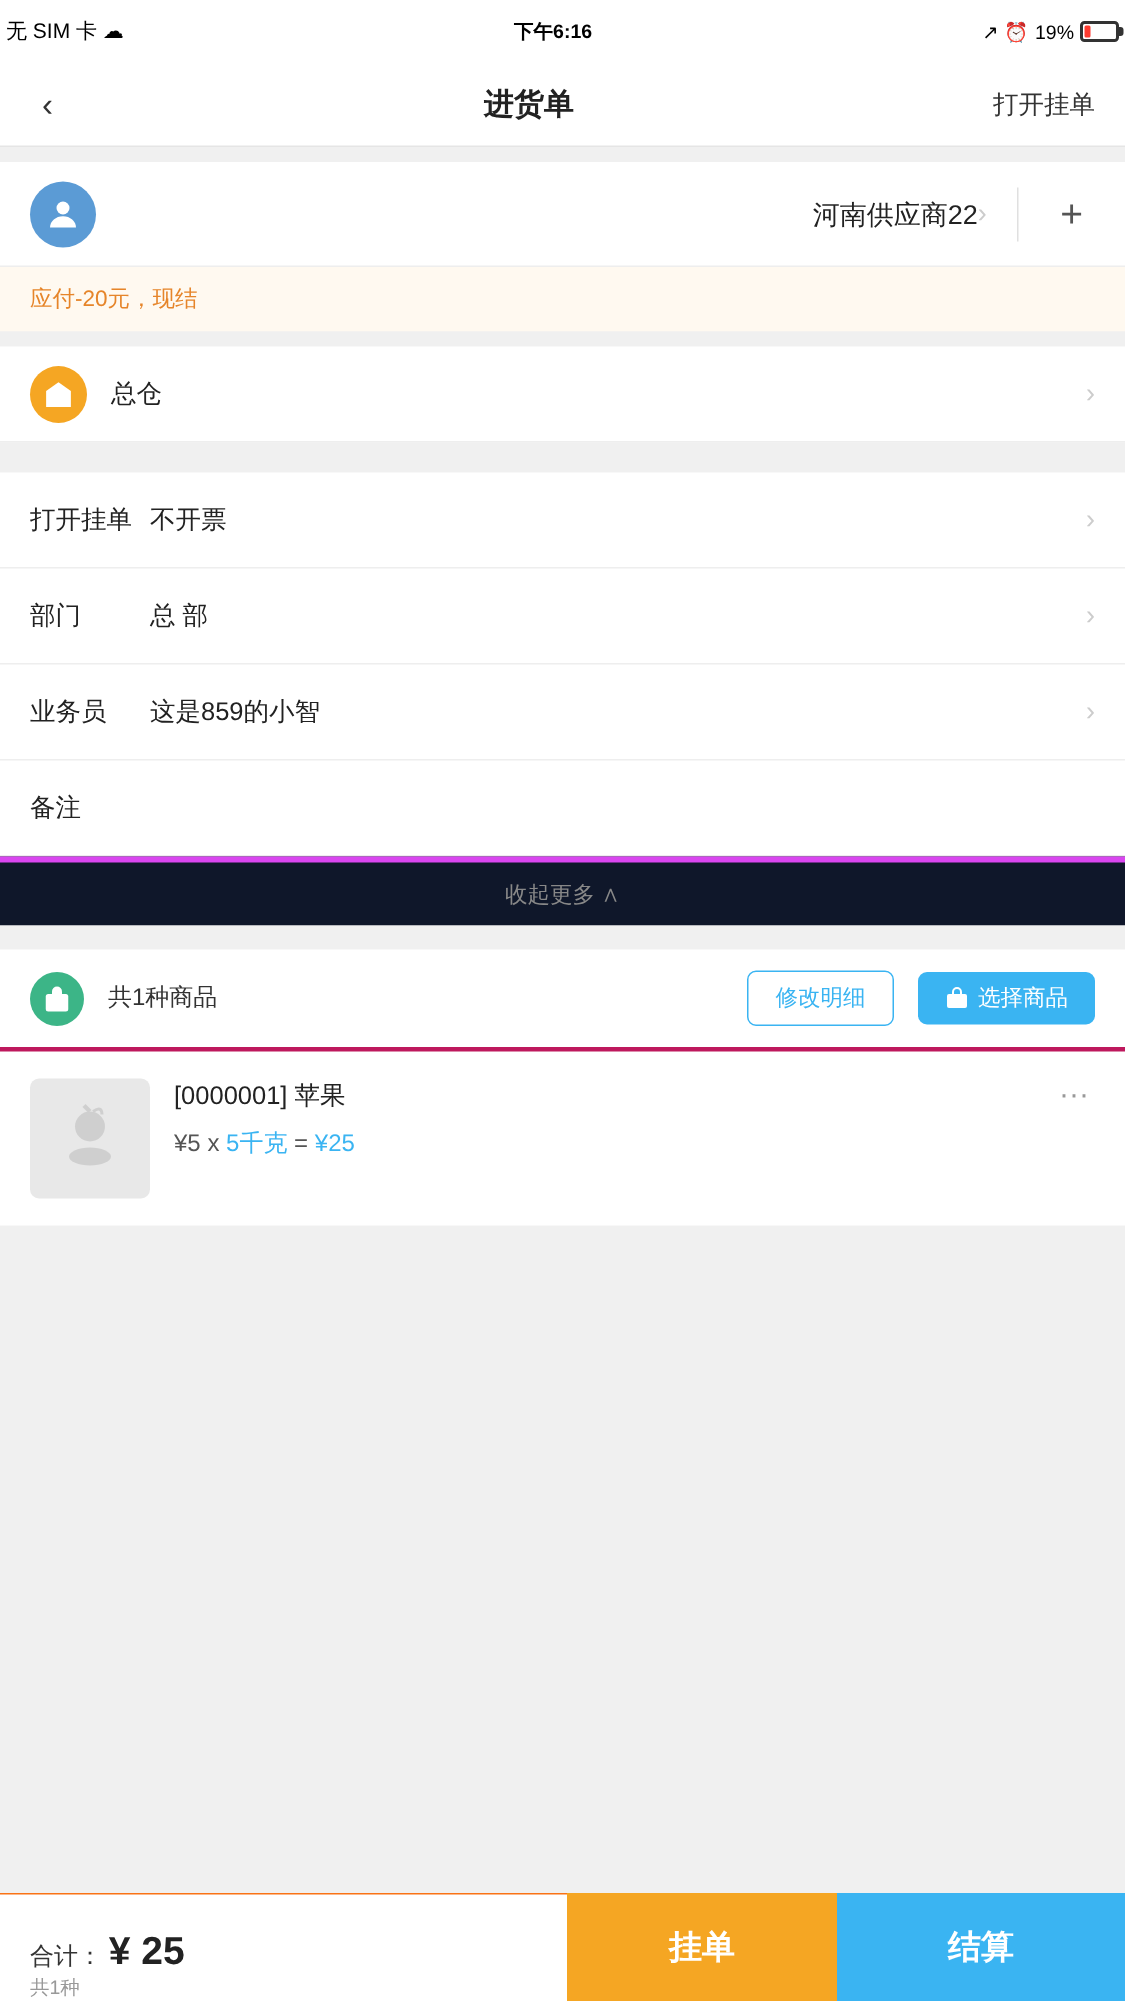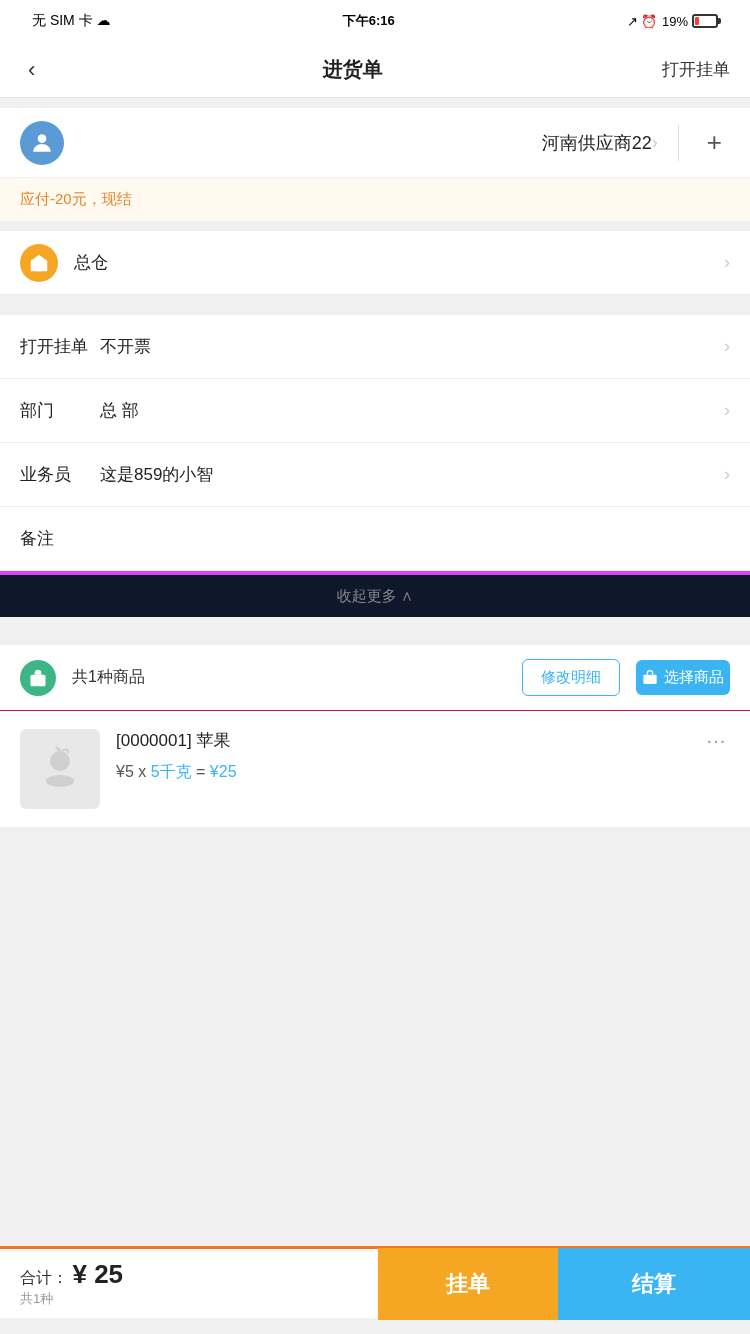--- a/index.html
+++ b/index.html
@@ -12,21 +12,21 @@
       overflow-x: hidden;
     }
 
     
     .status-bar {
       background: #fff;
       height: 42px;
       display: flex;
       align-items: center;
       justify-content: space-between;
-      padding: 0 32px;
+      padding: 0 4px;
       font-size: 14px;
       font-weight: 500;
     }
     .status-left { display: flex; align-items: center; gap: 6px; }
     .status-center { font-size: 13px; font-weight: 600; }
     .status-right { display: flex; align-items: center; gap: 4px; font-size: 13px; }
     .battery-icon {
       display: inline-flex; align-items: center;
       border: 2px solid #333; border-radius: 3px;
       width: 26px; height: 14px; position: relative; padding: 1px;
@@ -194,21 +194,21 @@
       cursor: pointer;
       border-top: 4px solid #d946ef;
     }
 
     
     .product-header {
       background: #fff;
       display: flex;
       align-items: center;
       padding: 14px 20px;
-      margin-top: 18px;
+      margin-top: 6px;
       gap: 16px;
     }
     .product-count-icon {
       width: 36px; height: 36px;
       border-radius: 50%;
       background: #3cb587;
       display: flex; align-items: center; justify-content: center;
       flex-shrink: 0;
     }
     .product-count-icon svg { width: 20px; height: 20px; fill: white; }
@@ -222,37 +222,37 @@
       border-radius: 6px;
       padding: 8px 18px;
       font-size: 15px;
       color: #3ab4f2;
       background: #fff;
       cursor: pointer;
     }
     .btn-primary {
       border: none;
       border-radius: 6px;
-      padding: 8px 6px;
+      padding: 8px 18px;
       font-size: 15px;
       color: #fff;
       background: #3ab4f2;
       cursor: pointer;
       display: flex;
       align-items: center;
       gap: 6px;
     }
 
     
     .product-item {
       background: #fff;
       display: flex;
       align-items: flex-start;
       padding: 18px 20px;
-      border-top: 1px solid #be185d;
+      border-top: 3px solid #be185d;
       gap: 16px;
     }
     .product-thumb {
       width: 80px; height: 80px;
       background: #e8e8e8;
       border-radius: 6px;
       display: flex;
       align-items: center;
       justify-content: center;
       flex-shrink: 0;
@@ -272,28 +272,28 @@
     .product-more {
       color: #999;
       font-size: 20px;
       cursor: pointer;
       padding: 0 4px;
     }
 
     
     .bottom-bar {
       position: fixed;
-      bottom: 16px;
+      bottom: 0;
       left: 0;
       width: 750px;
       height: 72px;
       display: flex;
-      align-items: center;
-      background: #fff;
-      border-top: 3px solid #f97316;
+      align-items: flex-end;
+      background: #fff;
+      border-top: 1px solid #f97316;
     }
     .total-section {
       flex: 1;
       padding: 0 20px;
     }
     .total-label {
       font-size: 16px;
       color: #333;
     }
     .total-amount {

